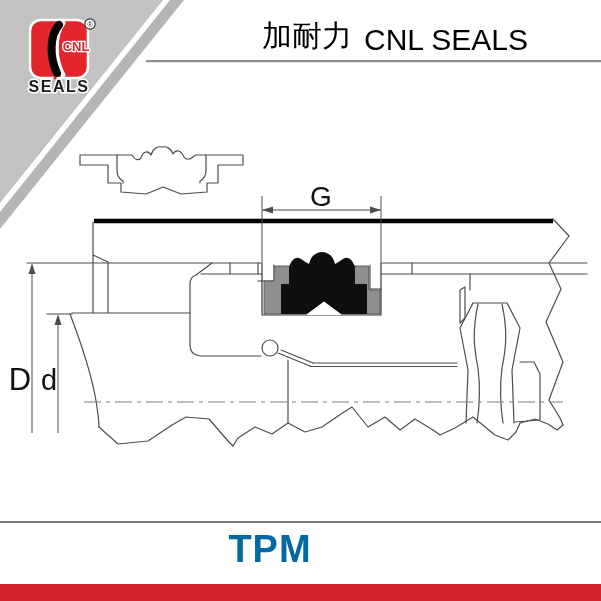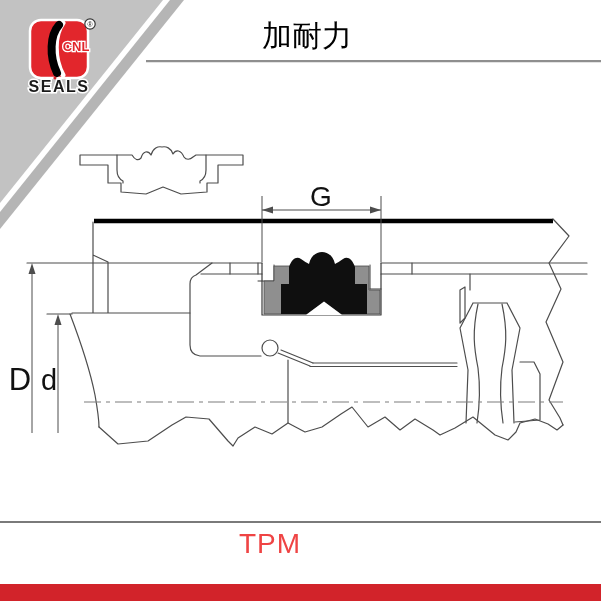--- a/index.html
+++ b/index.html
@@ -16,21 +16,21 @@
   }
   .title-rule{
     position:absolute;left:146px;right:0;top:60px;height:2px;
     background:#8f8f8f;border-bottom:1px solid #e3e3e3;
   }
   .footer-rule{
     position:absolute;left:0;right:0;top:521px;height:2px;background:#7a7a7a;
   }
   .model-label{
     position:absolute;left:200px;top:528px;width:140px;text-align:center;
-    font-size:28px;color:#ef4444;letter-spacing:1px;font-weight:400;
+    font-size:38px;color:#0369a1;letter-spacing:1px;font-weight:700;
   }
   .red-bar{
     position:absolute;left:0;right:0;top:584px;height:17px;background:#d2232a;
   }
 </style>
 </head>
 <body>
 
 <div class="canvas">
 
@@ -45,20 +45,21 @@
     <path d="M35,13 C26,23 25,44 33,61" fill="none" stroke="#000000" stroke-width="8" stroke-linecap="round"></path>
     <text x="52" y="39" font-size="13" font-weight="bold" text-anchor="middle" fill="#e2262c" stroke="#ffffff" stroke-width="2.6" paint-order="stroke">CNL</text>
     <circle cx="66" cy="12" r="5.2" fill="#ffffff" stroke="#333333" stroke-width="1.2"></circle>
     <text x="66" y="15" font-size="7" text-anchor="middle" fill="#222222">®</text>
     <circle cx="31" cy="66" r="1.6" fill="#d2232a"></circle>
     <text x="35" y="80" font-size="16" font-weight="bold" text-anchor="middle" letter-spacing="1.5" fill="#1a1a1a" stroke="#ffffff" stroke-width="3" paint-order="stroke">SEALS</text>
   </svg>
 
   <div class="title-row">
     <span>加耐力</span>
+    <span>CNL SEALS</span>
   </div>
   <div class="title-rule"></div>
 
   <svg class="draw-svg" width="601" height="601" viewBox="0 0 601 601">
     <g fill="none" stroke="#4d4d4d" stroke-width="1.2" stroke-linejoin="round" stroke-linecap="round">
 
       <g>
         <path d="M80,155 H132
                  C135,160 138,161 141,158
                  C143,151 148,150 151,155

